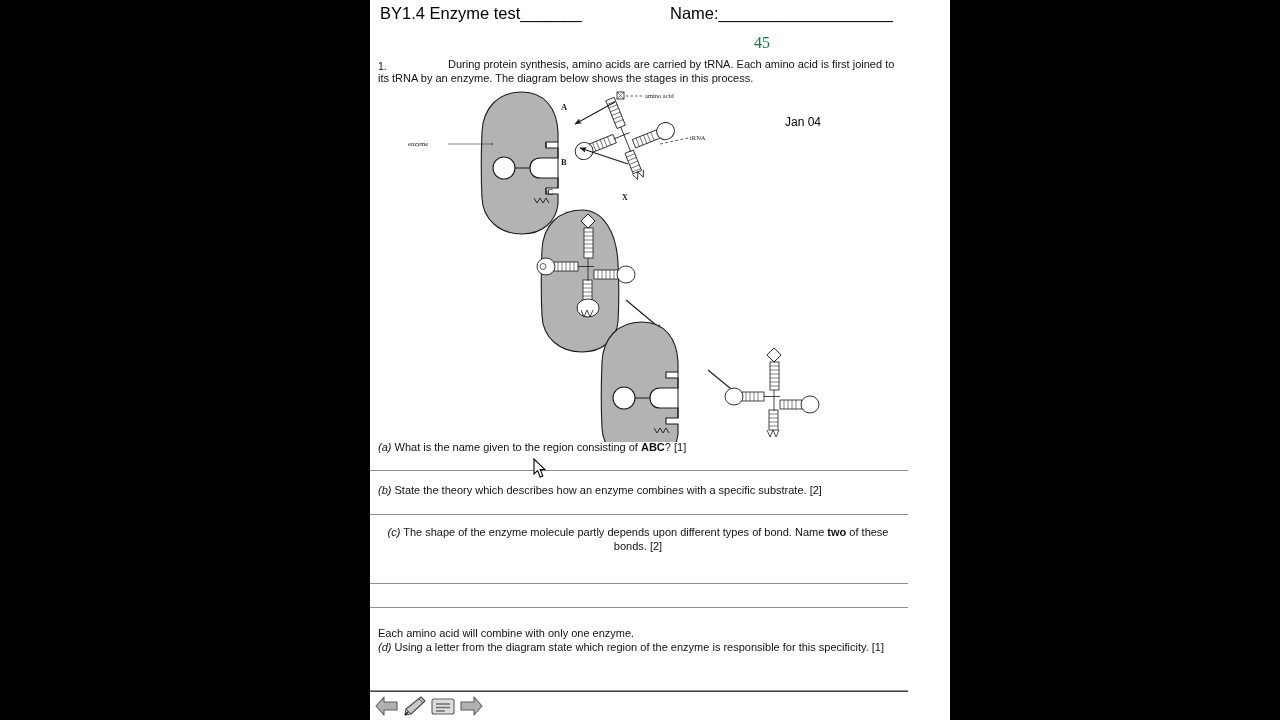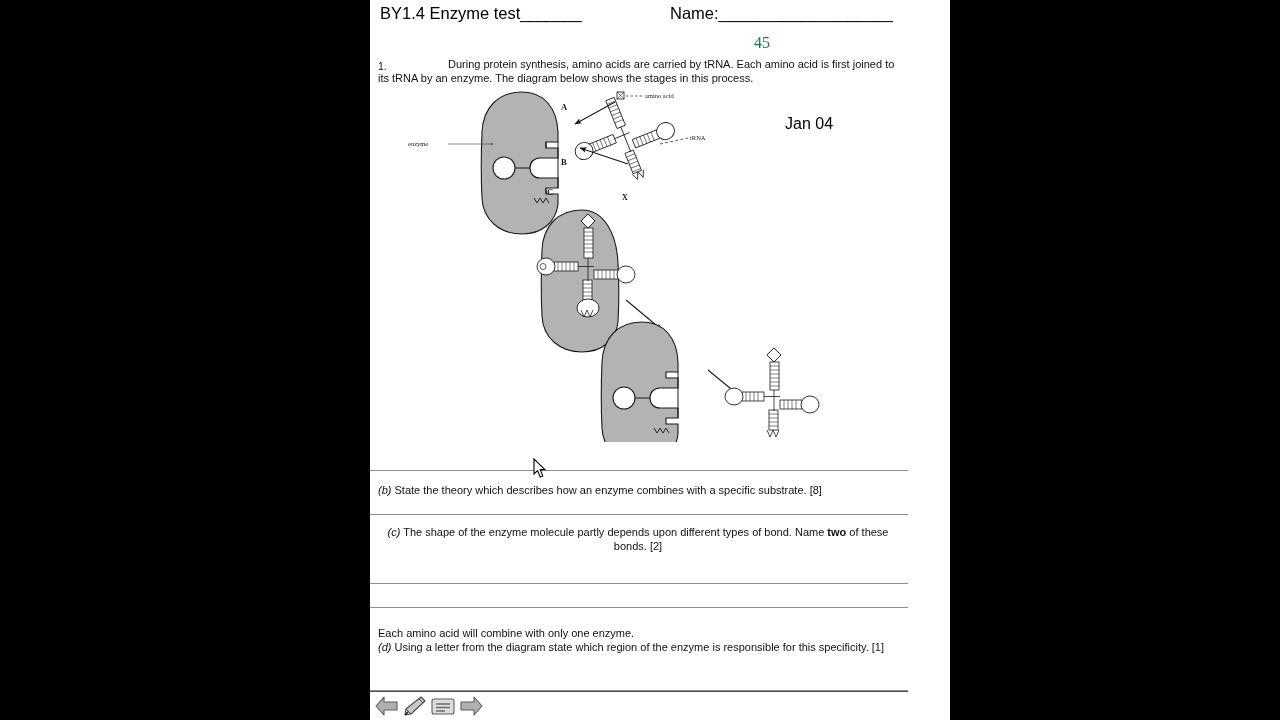--- a/index.html
+++ b/index.html
@@ -62,21 +62,21 @@
   .q-stem {
     position: absolute; left: 8px; top: 58px;
     width: 522px;
     font-size: 11px; line-height: 13.5px;
     color: #111;
     text-indent: 70px;
   }
   
   .date-note {
     position: absolute; left: 415px; top: 115px;
-    font-size: 16px; color: #000;
+    font-size: 12px; color: #000;
   }
   
   #diagram {
     position: absolute;
     left: 0; top: 82px;
     width: 538px; height: 360px;
   }
   #diagram svg { display: block; }
   
   .qtext {
@@ -295,24 +295,27 @@
           <ellipse cx="36" cy="4.5" rx="9" ry="8.5" fill="#ffffff" stroke="#1a1a1a" stroke-width="0.9"></ellipse>
           <rect x="-5" y="10" width="9" height="20" fill="#ffffff" stroke="#1a1a1a" stroke-width="0.8"></rect>
           <path d="M-5,14 L4,14 M-5,18 L4,18 M-5,22 L4,22 M-5,26 L4,26" stroke="#1a1a1a" stroke-width="0.55"></path>
           <path d="M-7,30 l3,7 l3,-7 l3,7 l3,-7" stroke="#1a1a1a" stroke-width="0.8" fill="none"></path>
           <path d="M0,-10 L0,11" stroke="#1a1a1a" stroke-width="0.8"></path>
           <path d="M-10,-3.5 L6,-3.5" stroke="#1a1a1a" stroke-width="0.8"></path>
         </g>
       </svg>
     </div>
 
+    <div class="qtext" style="top:440px;">
+      <i>(a)</i><span> What is the name given to the region consisting of </span><b>ABC</b><span>? [1]</span>
+    </div>
     <div class="rule" style="top:470px;"></div>
 
     <div class="qtext" style="top:483px;">
-      <i>(b)</i><span> State the theory which describes how an enzyme combines with a specific substrate. [8]</span>
+      <i>(b)</i><span> State the theory which describes how an enzyme combines with a specific substrate. [2]</span>
     </div>
     <div class="rule" style="top:514px;"></div>
 
     <div class="qtext" style="top:525px;text-align:center;">
       <i>(c)</i><span> The shape of the enzyme molecule partly depends upon different types of bond. Name </span><b>two</b><span> of these bonds. [2]</span>
     </div>
     <div class="rule" style="top:583px;"></div>
     <div class="rule" style="top:607px;"></div>
 
     <div class="qtext" style="top:626px;">

